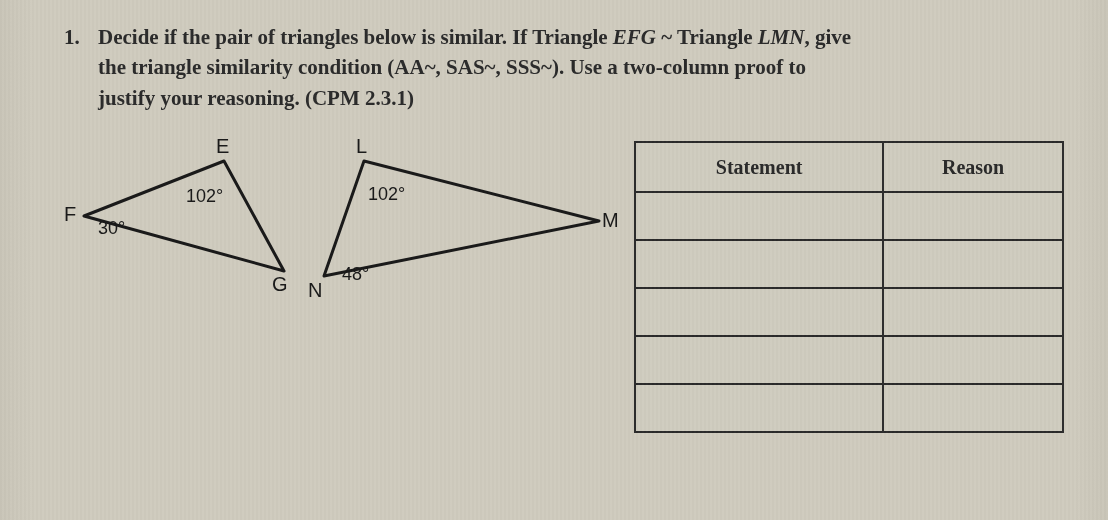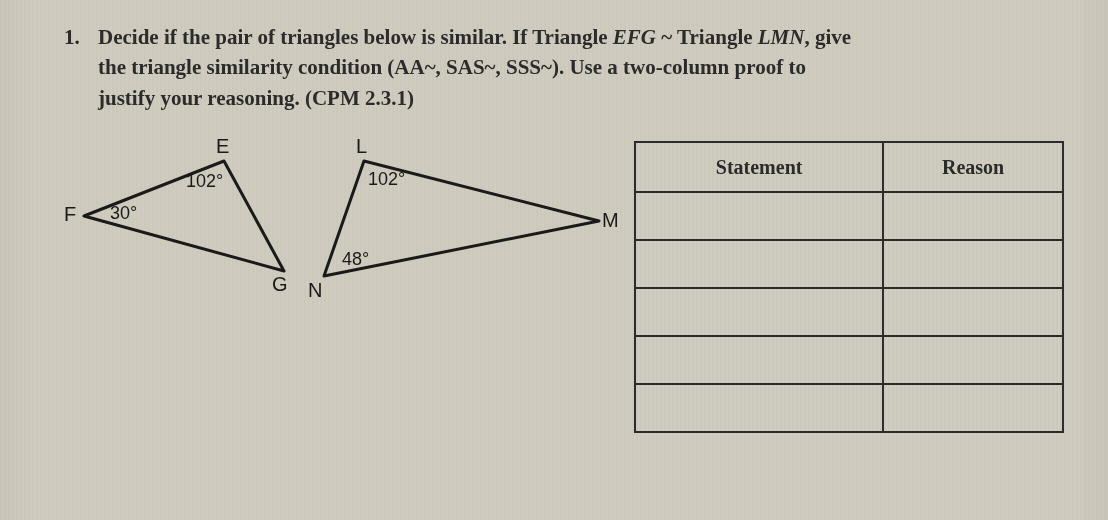--- a/index.html
+++ b/index.html
@@ -48,20 +48,21 @@
     position: absolute;
     font-family: Arial, Helvetica, sans-serif;
     font-size: 20px;
     color: #1a1a1a;
   }
   .ang {
     position: absolute;
     font-family: Arial, Helvetica, sans-serif;
     font-size: 18px;
     color: #1a1a1a;
+    margin-top: 15px;
   }
   .proof-table {
     border-collapse: collapse;
     width: 430px;
     margin-left: 20px;
     flex: 0 0 auto;
   }
   .proof-table th, .proof-table td {
     border: 2px solid #2a2a2a;
     height: 48px;
@@ -106,21 +107,21 @@
         <polygon points="20,75 160,20 220,130" fill="none" stroke="#1a1a1a" stroke-width="3" stroke-linejoin="round"></polygon>
 
         <polygon points="260,135 300,20 535,80" fill="none" stroke="#1a1a1a" stroke-width="3" stroke-linejoin="round"></polygon>
       </svg>
 
       
       <div class="lbl" style="left:152px; top:-6px;">E</div>
       <div class="lbl" style="left:0px;  top:62px;">F</div>
       <div class="lbl" style="left:208px; top:132px;">G</div>
       <div class="ang" style="left:122px; top:30px;">102°</div>
-      <div class="ang" style="left:46px;  top:62px;">30°</div>
+      <div class="ang" style="left:34px;  top:62px;">30°</div>
 
       
       <div class="lbl" style="left:292px; top:-6px;">L</div>
       <div class="lbl" style="left:538px; top:68px;">M</div>
       <div class="lbl" style="left:244px; top:138px;">N</div>
       <div class="ang" style="left:304px; top:28px;">102°</div>
       <div class="ang" style="left:278px; top:108px;">48°</div>
     </div>
 
     <table class="proof-table">

